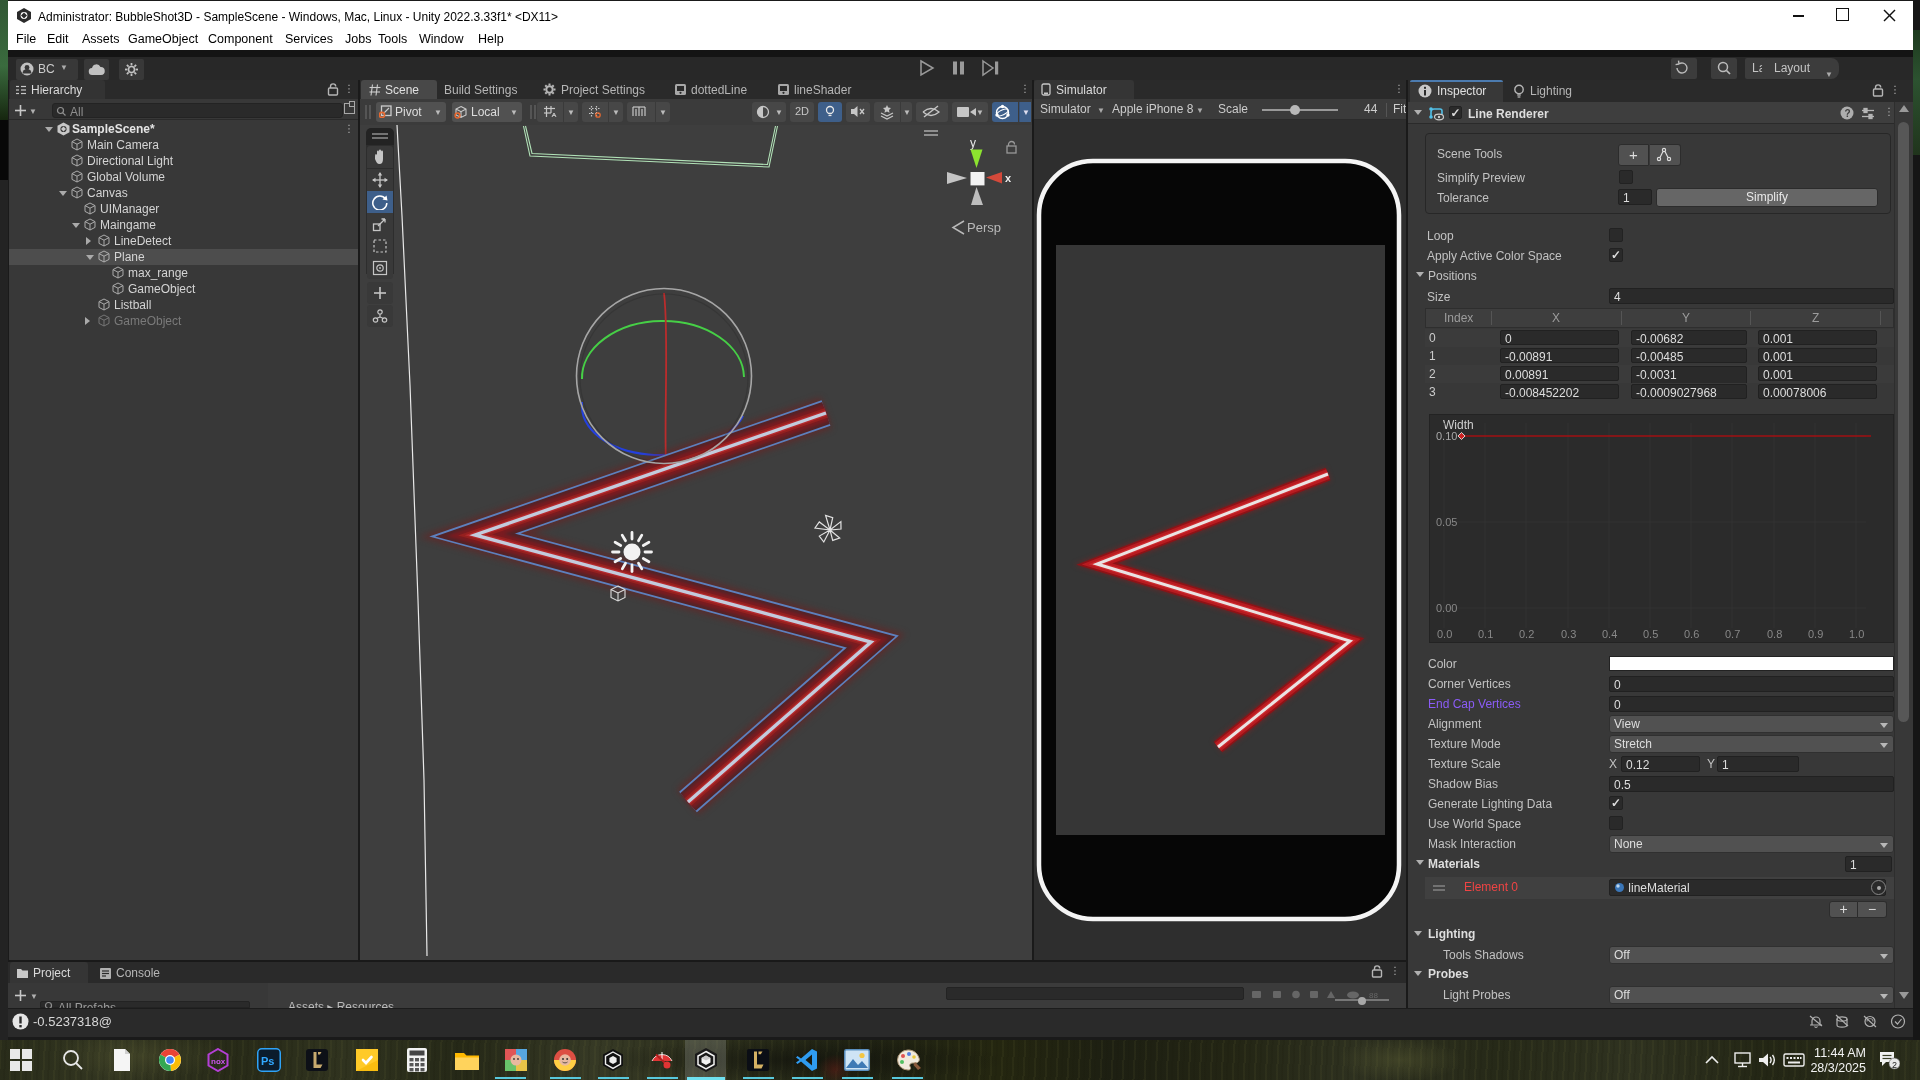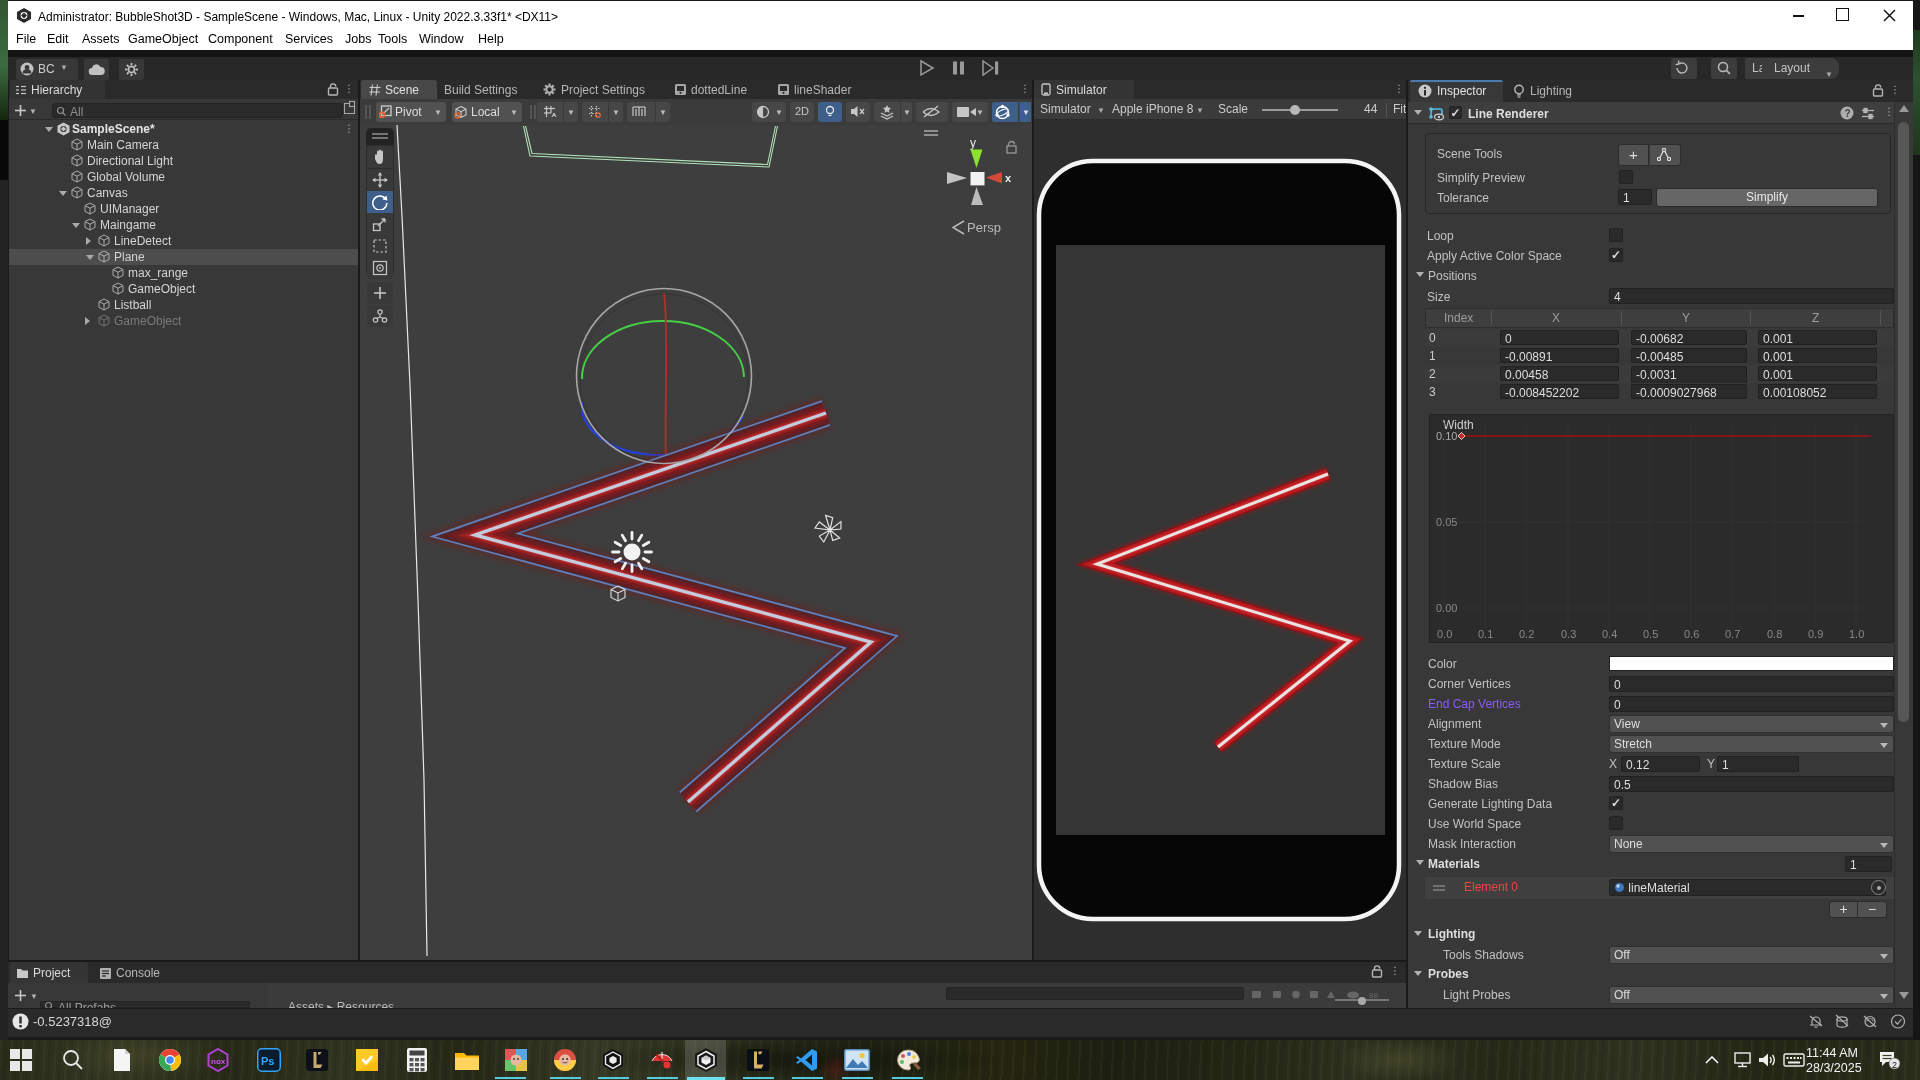--- a/index.html
+++ b/index.html
@@ -634,28 +634,28 @@
 <div class="a fld" style="left:1500px;top:330px;width:119px;height:15px">0</div>
 <div class="a fld" style="left:1631px;top:330px;width:116px;height:15px">-0.00682</div>
 <div class="a fld" style="left:1758px;top:330px;width:119px;height:15px">0.001</div>
 <div class="a" style="left:1425px;top:347px;width:469px;height:18px;background:#383838"></div>
 <span class="a" style="left:1429px;top:349px;font-size:12px;color:#cccccc;white-space:nowrap">1</span>
 <div class="a fld" style="left:1500px;top:348px;width:119px;height:15px">-0.00891</div>
 <div class="a fld" style="left:1631px;top:348px;width:116px;height:15px">-0.00485</div>
 <div class="a fld" style="left:1758px;top:348px;width:119px;height:15px">0.001</div>
 <div class="a" style="left:1425px;top:365px;width:469px;height:18px;background:#3b3b3b"></div>
 <span class="a" style="left:1429px;top:367px;font-size:12px;color:#cccccc;white-space:nowrap">2</span>
-<div class="a fld" style="left:1500px;top:366px;width:119px;height:15px">0.00458</div>
+<div class="a fld" style="left:1500px;top:366px;width:119px;height:15px">0.00891</div>
 <div class="a fld" style="left:1631px;top:366px;width:116px;height:30px">-0.0031</div>
 <div class="a fld" style="left:1758px;top:366px;width:119px;height:15px">0.001</div>
 <div class="a" style="left:1425px;top:383px;width:469px;height:18px;background:#383838"></div>
 <span class="a" style="left:1429px;top:385px;font-size:12px;color:#cccccc;white-space:nowrap">3</span>
 <div class="a fld" style="left:1500px;top:384px;width:119px;height:15px">-0.008452202</div>
 <div class="a fld" style="left:1631px;top:384px;width:116px;height:15px">-0.0009027968</div>
-<div class="a fld" style="left:1758px;top:384px;width:119px;height:15px">0.00108052</div>
+<div class="a fld" style="left:1758px;top:384px;width:119px;height:15px">0.00078006</div>
 <div class="a" style="left:1429px;top:414px;width:465px;height:229px;background:#2b2b2b;border:1px solid #232323"></div>
 <span class="a" style="left:1443px;top:418px;font-size:12px;color:#cfcfcf;white-space:nowrap">Width</span>
 <svg class="a" style="left:1430px;top:415px" width="463" height="227">
 <line x1="14" y1="8" x2="14" y2="213" stroke="#333" stroke-width="1"></line>
     <line x1="55" y1="8" x2="55" y2="213" stroke="#333" stroke-width="1"></line>
     <line x1="96" y1="8" x2="96" y2="213" stroke="#333" stroke-width="1"></line>
     <line x1="138" y1="8" x2="138" y2="213" stroke="#333" stroke-width="1"></line>
     <line x1="179" y1="8" x2="179" y2="213" stroke="#333" stroke-width="1"></line>
     <line x1="220" y1="8" x2="220" y2="213" stroke="#333" stroke-width="1"></line>
     <line x1="261" y1="8" x2="261" y2="213" stroke="#333" stroke-width="1"></line>
@@ -972,21 +972,21 @@
     <rect x="1" y="2" width="20" height="12" rx="1.5" fill="none" stroke="#eee" stroke-width="1.4"></rect>
     <g fill="#eee">
       <rect x="3.5" y="5" width="2" height="2"></rect>
       <rect x="7" y="5" width="2" height="2"></rect>
       <rect x="10.5" y="5" width="2" height="2"></rect>
       <rect x="14" y="5" width="2" height="2"></rect>
       <rect x="17" y="5" width="1.5" height="2"></rect>
       <rect x="5" y="9.5" width="12" height="2"></rect>
     </g>
   </svg>
-<div class="a" style="left:1806px;top:1046px;width:60px;text-align:left;font-size:12.5px;color:#f2f2f2;line-height:15px">11:44 AM<br>28/3/2025</div>
+<div class="a" style="left:1806px;top:1046px;width:60px;text-align:right;font-size:12.5px;color:#f2f2f2;line-height:15px">11:44 AM<br>28/3/2025</div>
 <svg class="a" width="22" height="20" style="left:1878px;top:1050px">
     <path d="M2 2 L16 2 L16 12 L8 12 L4 16 L4 12 L2 12 Z" fill="#f2f2f2"></path>
     <g stroke="#3a3f28" stroke-width="1.2">
       <line x1="4.5" y1="5.5" x2="13.5" y2="5.5"></line>
       <line x1="4.5" y1="8.5" x2="13.5" y2="8.5"></line>
     </g>
     <circle cx="16.5" cy="13.5" r="5.5" fill="#e8e8e8" stroke="#555" stroke-width="0.6"></circle>
     <text x="14" y="17.5" font-size="9" fill="#222" font-family="Liberation Sans">2</text>
   </svg>
 

